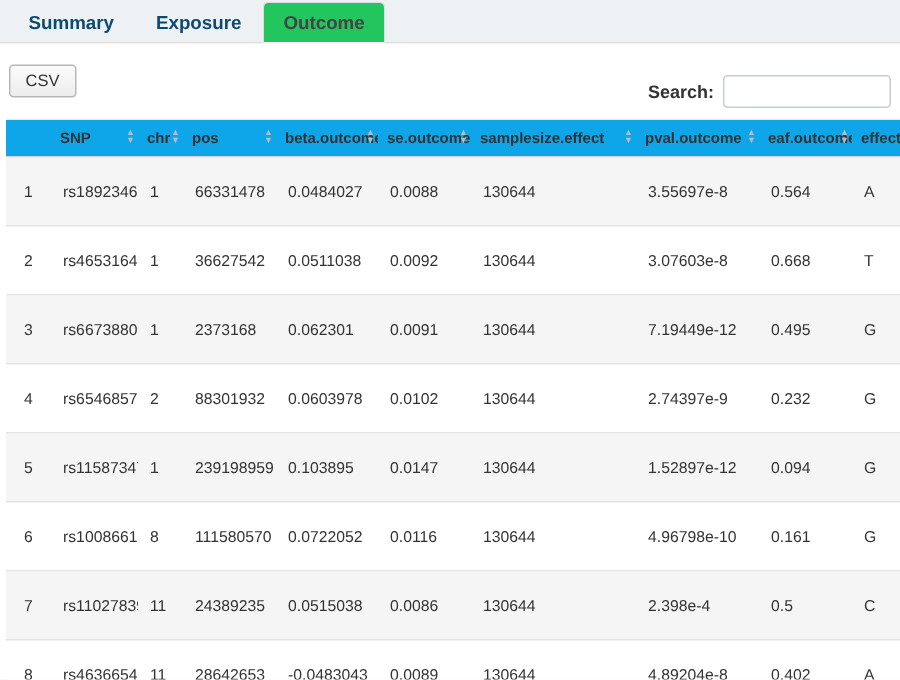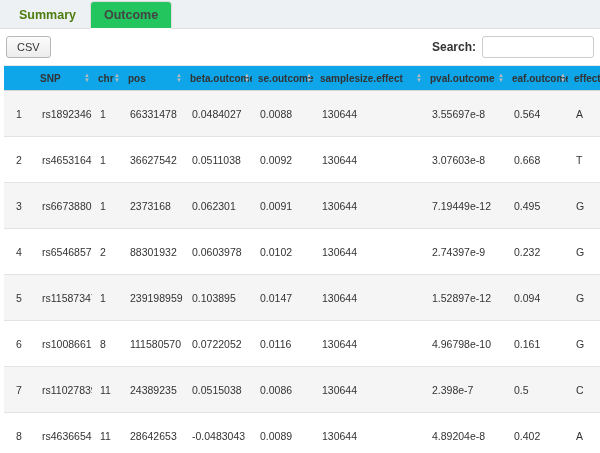--- a/index.html
+++ b/index.html
@@ -8,39 +8,39 @@
     background: #eef1f4; color: #333;
     font-family: "Liberation Sans", sans-serif;
   }
   .tab-bar {
     display: flex; align-items: flex-end;
     height: 29px; padding: 0 0 0 5px;
     background: #eef1f4; border-bottom: 1px solid #ddd;
   }
   .tab {
     padding: 6px 13px 6px; font-size: 12.5px; font-weight: 600;
-    color: #4d7c0f; cursor: pointer;
+    color: #0c4a6e; cursor: pointer;
     border: 1px solid transparent; border-radius: 4px 4px 0 0;
     margin-bottom: -1px; white-space: nowrap;
   }
   .tab.active {
     background: #22c55e; color: #444;
     border-color: #ddd; border-bottom-color: #fff;
   }
   .content { background: #fff; min-height: 424px; padding: 4px 0 0 4px; }
   .toolbar {
     display: flex; justify-content: space-between; align-items: center;
     padding: 3px 6px 7px 2px;
   }
   .csv-btn {
     font-family: inherit; font-size: 11px; color: #333;
     padding: 4px 10px; border: 1px solid #b7b7b7; border-radius: 3px;
     background: linear-gradient(#fcfcfc, #ececec); cursor: pointer;
   }
-  .search-wrap { display: flex; align-items: center; gap: 6px; font-size: 12px; font-weight: 600; }
+  .search-wrap { display: flex; align-items: center; gap: 6px; font-size: 12px; font-weight: 600; margin-top: 14px; }
   .search-input {
     width: 112px; height: 22px; border: 1px solid #c8cdd2; border-radius: 3px;
     background: #fff; padding: 2px 6px; font-family: inherit; font-size: 11px;
   }
   .table-clip { overflow: hidden; width: 596px; }
   table { border-collapse: collapse; table-layout: fixed; width: 634px; font-size: 10.5px; }
   thead th {
     position: relative; height: 25px; background: #0ea5e9;
     border-top: 1px solid #e7e9eb; border-bottom: 1px solid #d6d6d6;
     font-weight: bold; font-size: 10px; color: #333;
@@ -62,20 +62,21 @@
   td.al, th.al { text-align: left; }
   td.ar { padding-right: 12px; }
   td:first-child { padding-left: 12px; color: #333; }
 </style>
 </head>
 <body>
 
 <div class="page">
   <div class="tab-bar">
     <div class="tab">Summary</div>
+    <div class="tab">Exposure</div>
     <div class="tab active">Outcome</div>
   </div>
 
   <div class="content">
     <div class="toolbar">
       <button class="csv-btn">CSV</button>
       <div class="search-wrap">
         <span class="search-label">Search:</span>
         <input class="search-input" type="text" value="" style="">
       </div>
@@ -183,21 +184,21 @@
               <td class="al">G</td>
             </tr>
             <tr>
               <td class="al">7</td>
               <td class="al">rs11027839</td>
               <td class="al">11</td>
               <td class="ar">24389235</td>
               <td class="ar">0.0515038</td>
               <td class="ar">0.0086</td>
               <td class="ar">130644</td>
-              <td class="ar">2.398e-7</td>
+              <td class="ar">2.398e-4</td>
               <td class="ar">0.5</td>
               <td class="al">C</td>
             </tr>
             <tr>
               <td class="al">8</td>
               <td class="al">rs4636654</td>
               <td class="al">11</td>
               <td class="ar">28642653</td>
               <td class="ar">-0.0483043</td>
               <td class="ar">0.0089</td>

